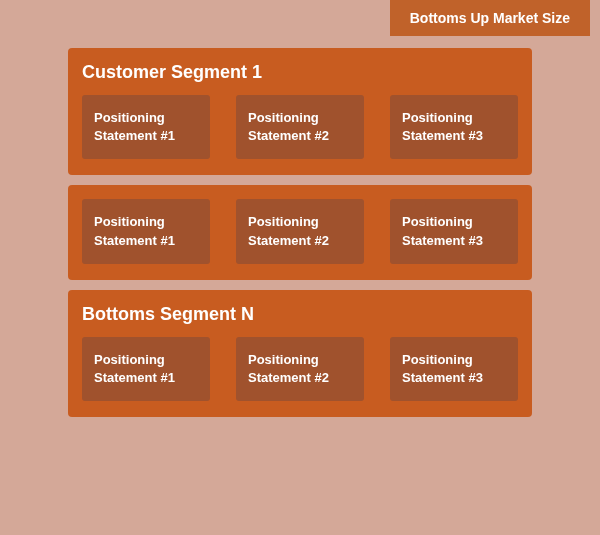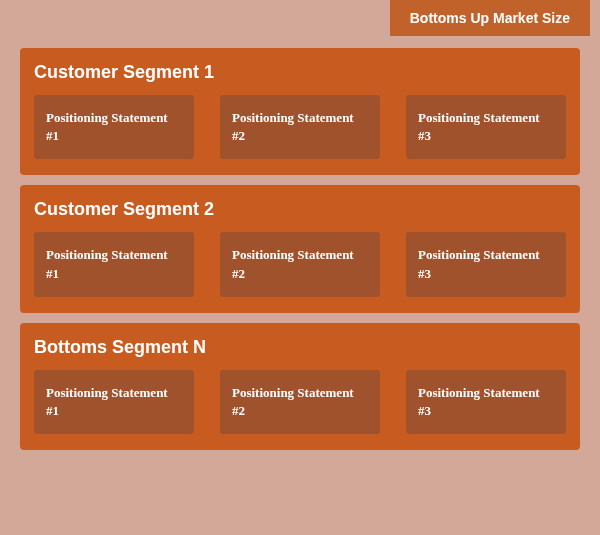--- a/index.html
+++ b/index.html
@@ -25,21 +25,21 @@
       background: #c0622a;
       color: #fff;
       font-weight: bold;
       font-size: 14px;
       padding: 10px 20px;
       margin-right: 10px;
       margin-top: 0;
     }
 
     .main-content {
-      width: 560px;
+      width: 464px;
       margin: 12px auto 0 auto;
       display: flex;
       flex-direction: column;
       gap: 10px;
     }
 
     .segment-block {
       background: #c85c20;
       border-radius: 4px;
       padding: 14px 14px 16px 14px;
@@ -48,21 +48,20 @@
     .segment-title {
       color: #fff;
       font-weight: bold;
       font-size: 18px;
       margin-bottom: 12px;
     }
 
     .statements-row {
       display: flex;
       gap: 26px;
-      font-family: Liberation Serif, serif;
     }
 
     .statement-card {
       background: #a0522d;
       color: #fff;
       font-weight: bold;
       font-size: 13px;
       padding: 14px 12px;
       border-radius: 3px;
       flex: 1;
@@ -78,21 +77,20 @@
 
 <div class="segment-block">
       <div class="segment-title">Customer Segment 1</div>
       <div class="statements-row">
         <div class="statement-card">Positioning Statement #1</div>
         <div class="statement-card">Positioning Statement #2</div>
         <div class="statement-card">Positioning Statement #3</div>
       </div>
     </div>
     <div class="segment-block">
-      <div class="segment-title">Customer Segment 2</div>
       <div class="statements-row">
         <div class="statement-card">Positioning Statement #1</div>
         <div class="statement-card">Positioning Statement #2</div>
         <div class="statement-card">Positioning Statement #3</div>
       </div>
     </div>
     <div class="segment-block">
       <div class="segment-title">Bottoms Segment N</div>
       <div class="statements-row">
         <div class="statement-card">Positioning Statement #1</div>

